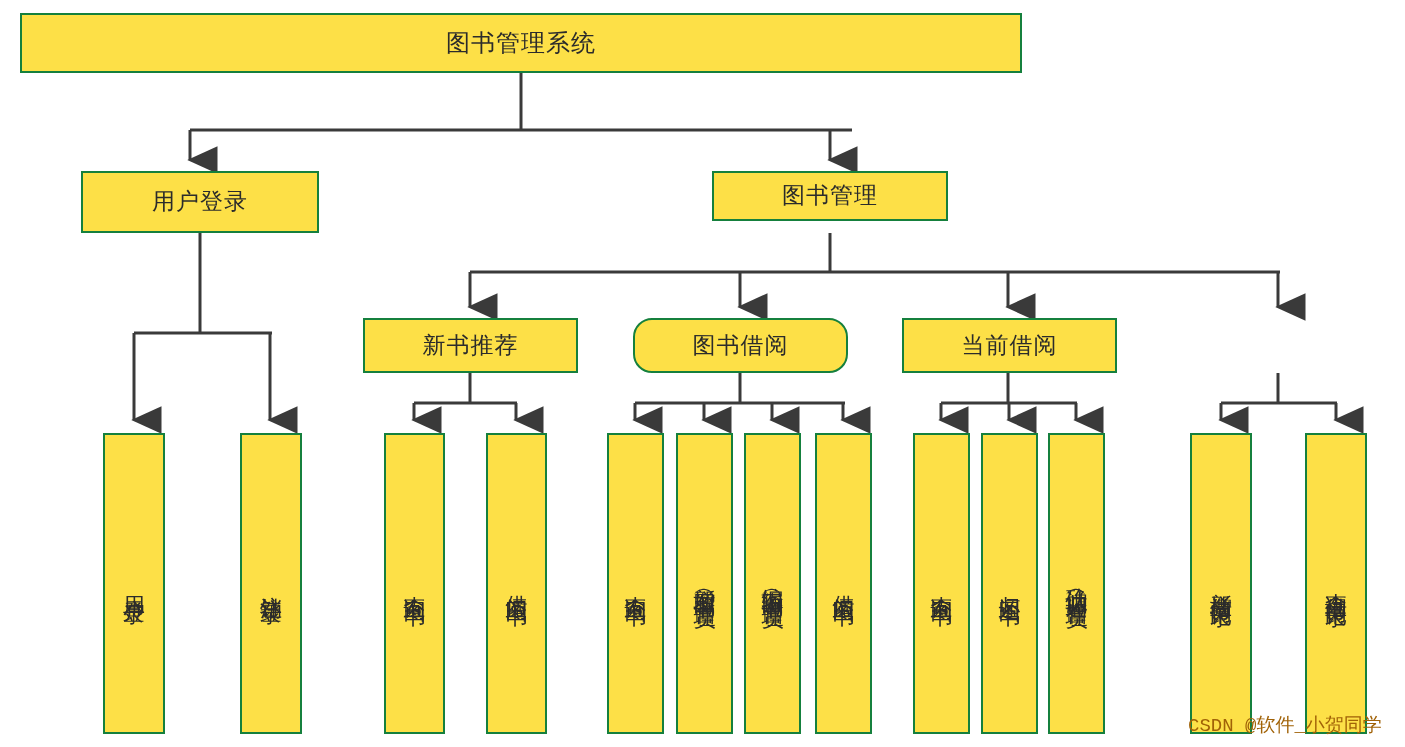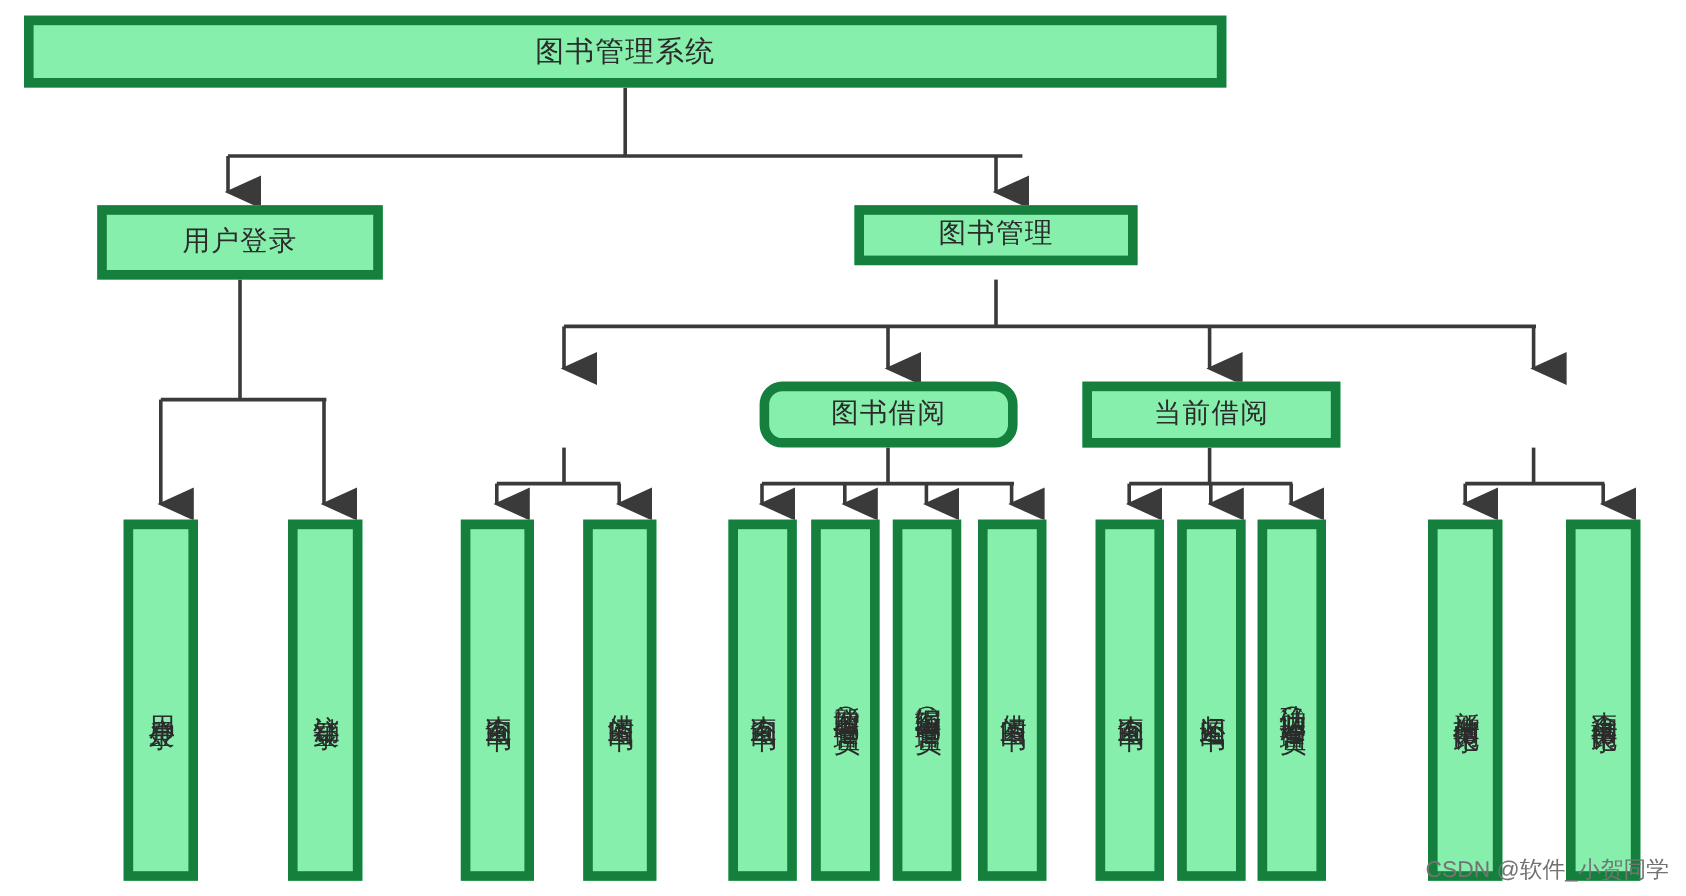--- a/index.html
+++ b/index.html
@@ -22,22 +22,22 @@
     position: absolute;
     left: 0;
     top: 0;
     width: 1405px;
     height: 747px;
     pointer-events: none;
   }
   .node {
     position: absolute;
     box-sizing: border-box;
-    background: #86efac;
-    border: 8px solid #15803d;
+    background: #fde047;
+    border: 2px solid #15803d;
     display: flex;
     align-items: center;
     justify-content: center;
     color: #2b2b2b;
     z-index: 2;
   }
   .node .label {
     display: block;
     text-align: center;
     line-height: 1.12;
@@ -64,24 +64,24 @@
     font-size: 22px;
     line-height: 1.0;
     letter-spacing: 3px;
     white-space: nowrap;
   }
   .watermark {
     position: absolute;
     left: 1188px;
     top: 712px;
     font-size: 19px;
-    color: #737373;
+    color: #a16207;
     white-space: nowrap;
     z-index: 3;
-    font-family: Liberation Sans, sans-serif;
+    font-family: Liberation Mono, monospace;
   }
 </style>
 </head>
 <body>
 
 <div id="canvas">
 
   <svg class="wires" viewBox="0 0 1405 747" xmlns="http://www.w3.org/2000/svg">
     <defs>
       <marker id="arrow" viewBox="0 0 12 12" refX="6" refY="10" markerWidth="11" markerHeight="11" orient="auto-start-reverse">
@@ -137,20 +137,23 @@
   </div>
 
   <div class="node h" style="left:81px; top:171px; width:238px; height:62px;">
     <span class="label">用户登录</span>
   </div>
 
   <div class="node h" style="left:712px; top:171px; width:236px; height:50px;">
     <span class="label">图书管理</span>
   </div>
 
+  <div class="node h" style="left:363px; top:318px; width:215px; height:55px;">
+    <span class="label">新书推荐</span>
+  </div>
 
   <div class="node h" style="left:633px; top:318px; width:215px; height:55px;border-radius:19px;">
     <span class="label">图书借阅</span>
   </div>
 
   <div class="node h" style="left:902px; top:318px; width:215px; height:55px;">
     <span class="label">当前借阅</span>
   </div>
 
 

